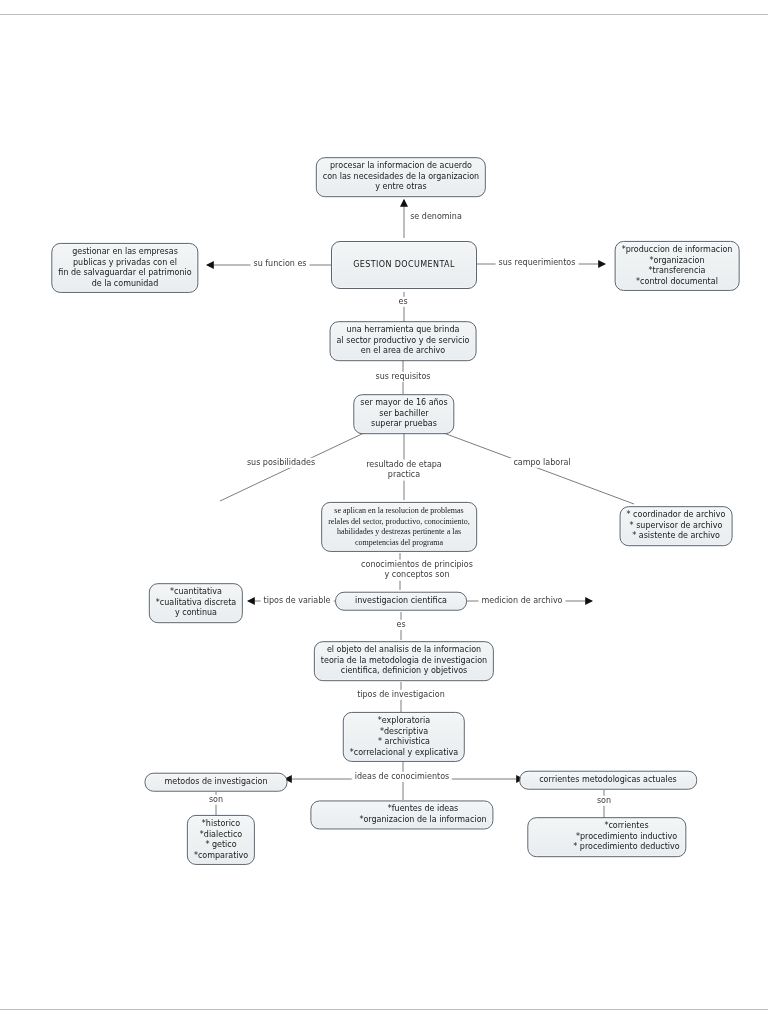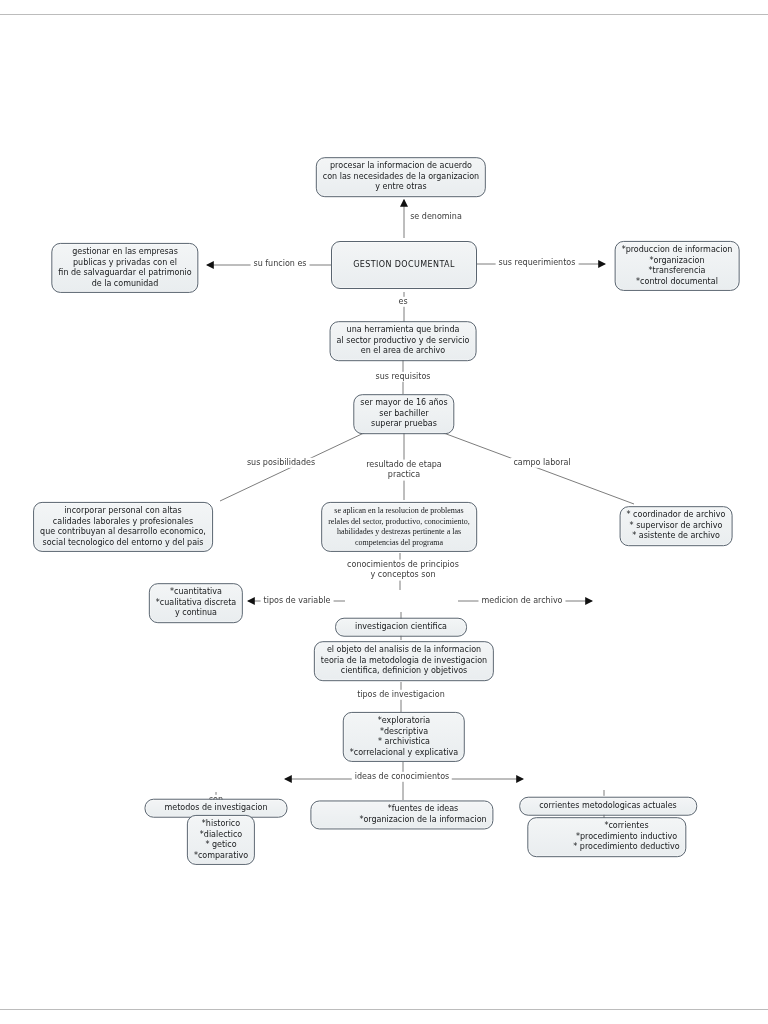--- a/index.html
+++ b/index.html
@@ -16,21 +16,21 @@
     background:linear-gradient(#f3f5f6,#e9edef);
     border:1px solid #5a6570;
     border-radius:9px;
     color:#16181a;
     font-size:8px;line-height:1.32;
     text-align:center;white-space:pre;
     padding:3px 6px;
     box-shadow:0 0 0 1px rgba(255,255,255,.4) inset;
   }
   .node.big{min-width:132px;min-height:40px;display:flex;align-items:center;justify-content:center;letter-spacing:.4px;}
-  .node.slim{padding:3px 19px;margin-top:26px;}
+  .node.slim{padding:3px 19px;}
   .lbl{
     position:absolute;z-index:2;
     transform:translate(-50%,-50%);
     background:#ffffff;
     color:#3a3a3a;
     font-size:8px;line-height:1.3;
     text-align:center;white-space:pre;
     padding:0 3px;
   }
 </style>
@@ -70,21 +70,21 @@
 
   <div class="lbl" style="left:404px;top:217px;margin-left:32px;">se denomina</div>
   <div class="lbl" style="left:280px;top:264px;">su funcion es</div>
   <div class="lbl" style="left:537px;top:263px;">sus requerimientos</div>
   <div class="lbl" style="left:403px;top:302px;">es</div>
   <div class="lbl" style="left:403px;top:377px;">sus requisitos</div>
   <div class="lbl" style="left:281px;top:463px;">sus posibilidades</div>
   <div class="lbl" style="left:404px;top:470px;">resultado de etapa
 practica</div>
   <div class="lbl" style="left:542px;top:463px;">campo laboral</div>
-  <div class="lbl" style="left:403px;top:570px;">conocimientos de principios
+  <div class="lbl" style="left:417px;top:570px;">conocimientos de principios
 y conceptos son</div>
   <div class="lbl" style="left:297px;top:601px;">tipos de variable</div>
   <div class="lbl" style="left:522px;top:601px;">medicion de archivo</div>
   <div class="lbl" style="left:401px;top:625px;">es</div>
   <div class="lbl" style="left:401px;top:695px;">tipos de investigacion</div>
   <div class="lbl" style="left:402px;top:777px;">ideas de conocimientos</div>
   <div class="lbl" style="left:216px;top:800px;">son</div>
   <div class="lbl" style="left:604px;top:801px;">son</div>
 
   <div class="node" style="left:401px;top:177px;">procesar la informacion de acuerdo
@@ -98,24 +98,20 @@
   <div class="node" style="left:669px;top:266px;margin-left:8px;">*produccion de informacion
 *organizacion
 *transferencia
 *control documental</div>
   <div class="node" style="left:403px;top:341px;">una herramienta que brinda
 al sector productivo y de servicio
 en el area de archivo</div>
   <div class="node" style="left:404px;top:414px;">ser mayor de 16 años
 ser bachiller
 superar pruebas</div>
-  <div class="node" style="left:123px;top:527px;">incorporar personal con altas
-calidades laborales y profesionales
-que contribuyan al desarrollo economico,
-social tecnologico del entorno y del pais</div>
   <div class="node" style="left:399px;top:527px;font-family:Liberation Serif, serif;">se aplican en la resolucion de problemas
 relales del sector, productivo, conocimiento,
 habilidades y destrezas pertinente a las
 competencias del programa</div>
   <div class="node" style="left:676px;top:526px;">* coordinador de archivo
 * supervisor de archivo
 * asistente de archivo</div>
   <div class="node slim" style="left:401px;top:601px;">investigacion cientifica</div>
   <div class="node" style="left:196px;top:603px;">*cuantitativa
 *cualitativa discreta

